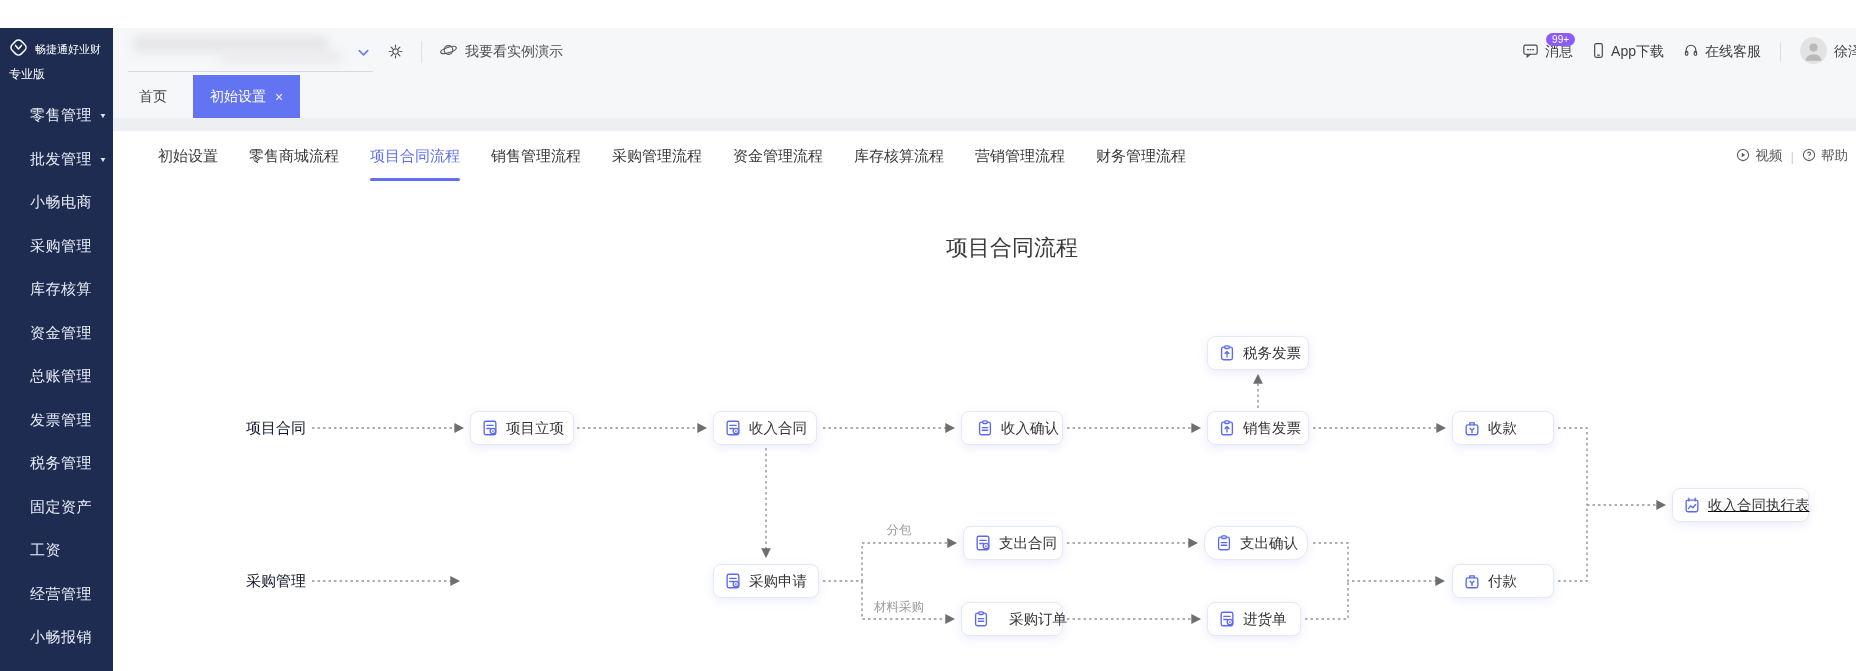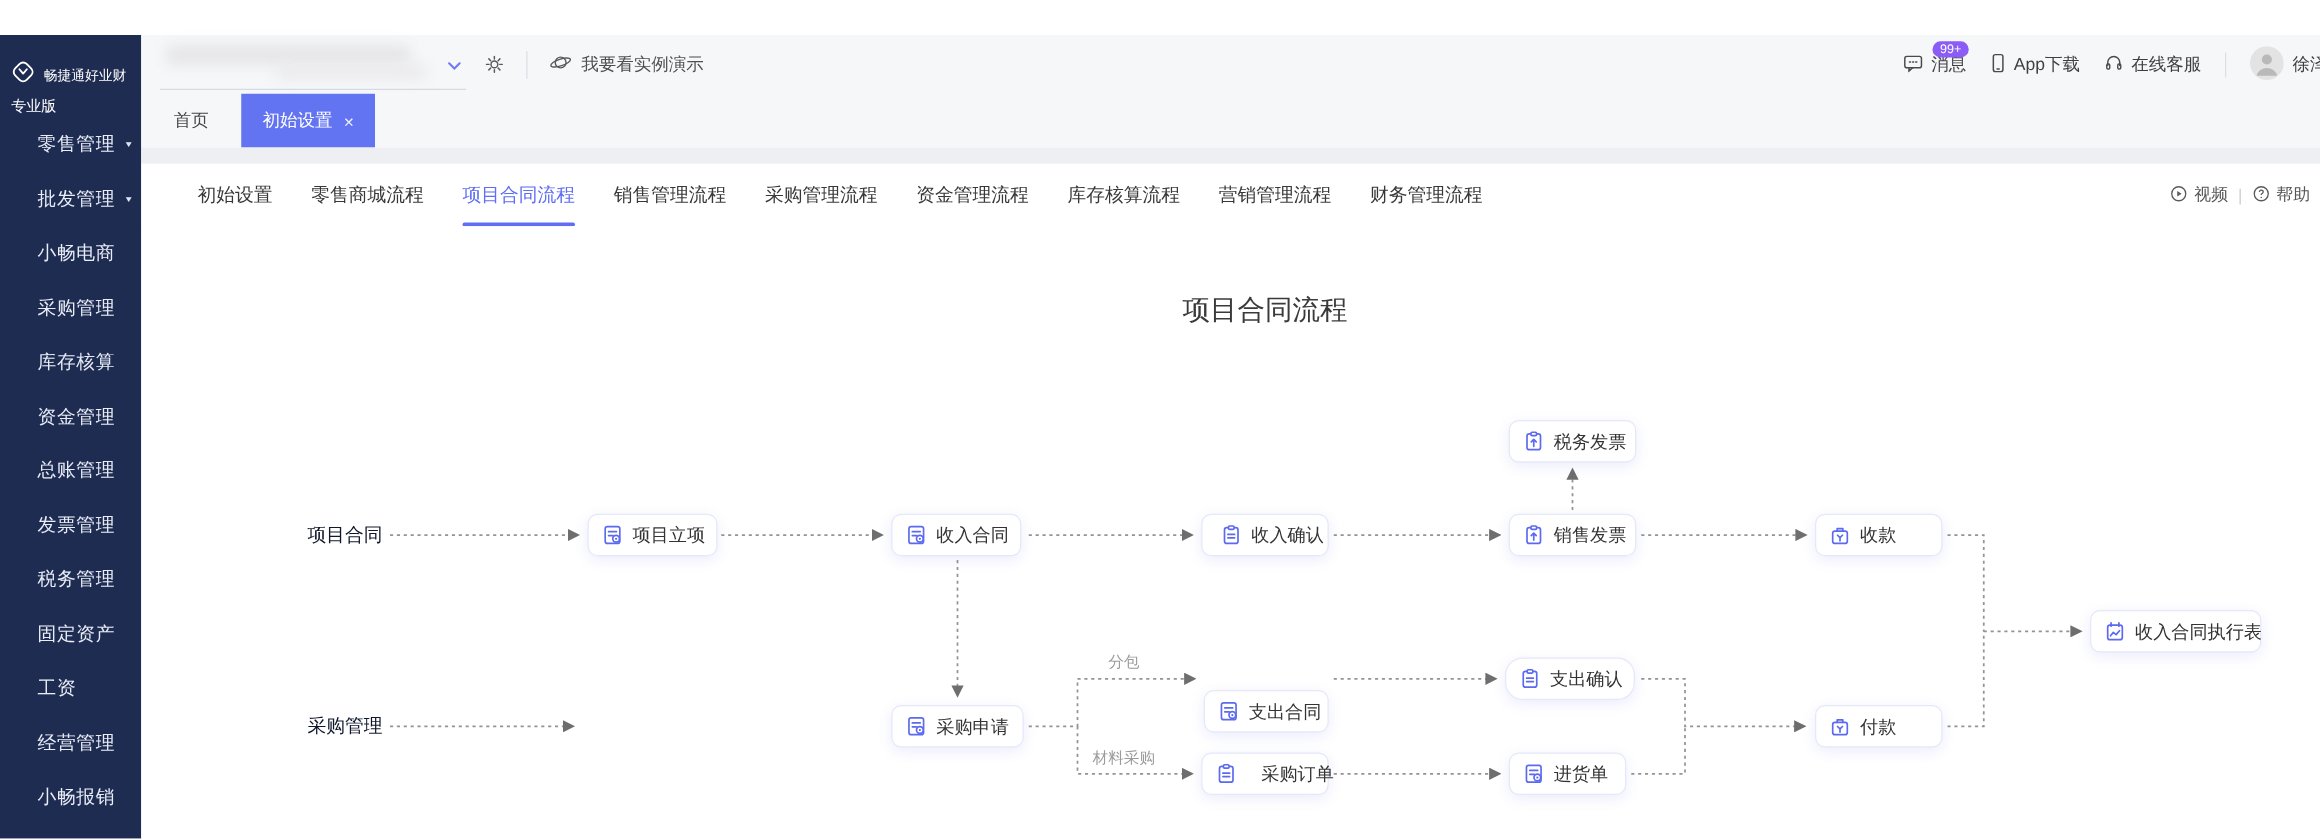--- a/index.html
+++ b/index.html
@@ -1,21 +1,21 @@
 <!DOCTYPE html>
 <html><head>
 <meta charset="utf-8">
 <style>
   html,body{margin:0;padding:0;background:#fff;}
   .app{position:relative;width:1856px;height:671px;overflow:hidden;
        font-family:"Liberation Sans","DejaVu Sans",sans-serif;background:#fff;}
 
   
   .sidebar{position:absolute;left:0;top:28px;bottom:0;width:113px;background:#1f2c52;color:#fff;}
-  .logo{display:flex;align-items:center;gap:6px;padding:19px 0 0 8px;}
+  .logo{display:flex;align-items:center;gap:6px;padding:9px 0 0 8px;}
   .logo-name{font-size:11px;color:#fff;white-space:nowrap;}
   .edition{font-size:12px;color:#fff;padding:4px 0 0 9px;}
   .menu{position:absolute;left:0;right:0;top:66px;}
   .menu-item{height:43.5px;display:flex;align-items:center;padding-left:30px;
              font-size:15px;color:#e9edf7;cursor:pointer;letter-spacing:.5px;}
   .menu-item .caret{font-size:8px;margin-left:7px;color:#dfe5f3;transform:scaleY(.85);}
 
   
   .hdr{position:absolute;left:113px;right:0;top:28px;height:47px;background:#f6f7f9;}
   .hblur1{position:absolute;left:20px;top:8px;width:195px;height:16px;background:#e6e6e8;filter:blur(5px);border-radius:4px;}
@@ -298,42 +298,42 @@
         <div class="flow-node" style="left: 1207px; top: 336px; width: 102px;">
           <span class="nicon">
             <svg viewBox="0 0 20 20" width="18" height="18" fill="none" stroke="#5b6af0" stroke-width="1.5" stroke-linecap="round" stroke-linejoin="round">
               <rect x="4" y="3.5" width="12" height="14" rx="2"></rect>
               <rect x="7.5" y="2" width="5" height="3" rx="1" fill="#fff"></rect>
               <path d="M10 14.5V8.8M7.8 10.6 10 8.4l2.2 2.2"></path>
             </svg>
           </span>
           <span class="nlabel">税务发票</span>
         </div>
-        <div class="flow-node" style="left: 1672px; top: 488px; width: 137px;">
+        <div class="flow-node" style="left: 1672px; top: 488px; width: 137px; text-decoration: underline;">
           <span class="nicon">
             <svg viewBox="0 0 20 20" width="18" height="18" fill="none" stroke="#5b6af0" stroke-width="1.5" stroke-linecap="round" stroke-linejoin="round">
               <rect x="3.5" y="4.5" width="13" height="13" rx="2"></rect>
               <path d="M6.5 2.5v3M13.5 2.5v3"></path>
               <polyline points="6,14 8.5,11 11,13 14,9.5"></polyline>
             </svg>
           </span>
           <span class="nlabel">收入合同执行表</span>
         </div>
         <div class="flow-node" style="left: 713px; top: 564px; width: 106px;">
           <span class="nicon">
             <svg viewBox="0 0 20 20" width="18" height="18" fill="none" stroke="#5b6af0" stroke-width="1.5" stroke-linecap="round" stroke-linejoin="round">
               <rect x="3.5" y="2.5" width="13" height="15" rx="2"></rect>
               <path d="M6.5 7h7M6.5 10.5h4"></path>
               <circle cx="13.2" cy="13.4" r="3" fill="#fff"></circle>
               <circle cx="13.2" cy="13.4" r="1" fill="#5b6af0" stroke="none"></circle>
             </svg>
           </span>
           <span class="nlabel">采购申请</span>
         </div>
-        <div class="flow-node" style="left: 963px; top: 552px; width: 100px; padding-left: 10px;">
+        <div class="flow-node" style="left: 963px; top: 526px; width: 100px; padding-left: 10px;">
           <span class="nicon">
             <svg viewBox="0 0 20 20" width="18" height="18" fill="none" stroke="#5b6af0" stroke-width="1.5" stroke-linecap="round" stroke-linejoin="round">
               <rect x="3.5" y="2.5" width="13" height="15" rx="2"></rect>
               <path d="M6.5 7h7M6.5 10.5h4"></path>
               <circle cx="13.2" cy="13.4" r="3" fill="#fff"></circle>
               <circle cx="13.2" cy="13.4" r="1" fill="#5b6af0" stroke="none"></circle>
             </svg>
           </span>
           <span class="nlabel">支出合同</span>
         </div>

